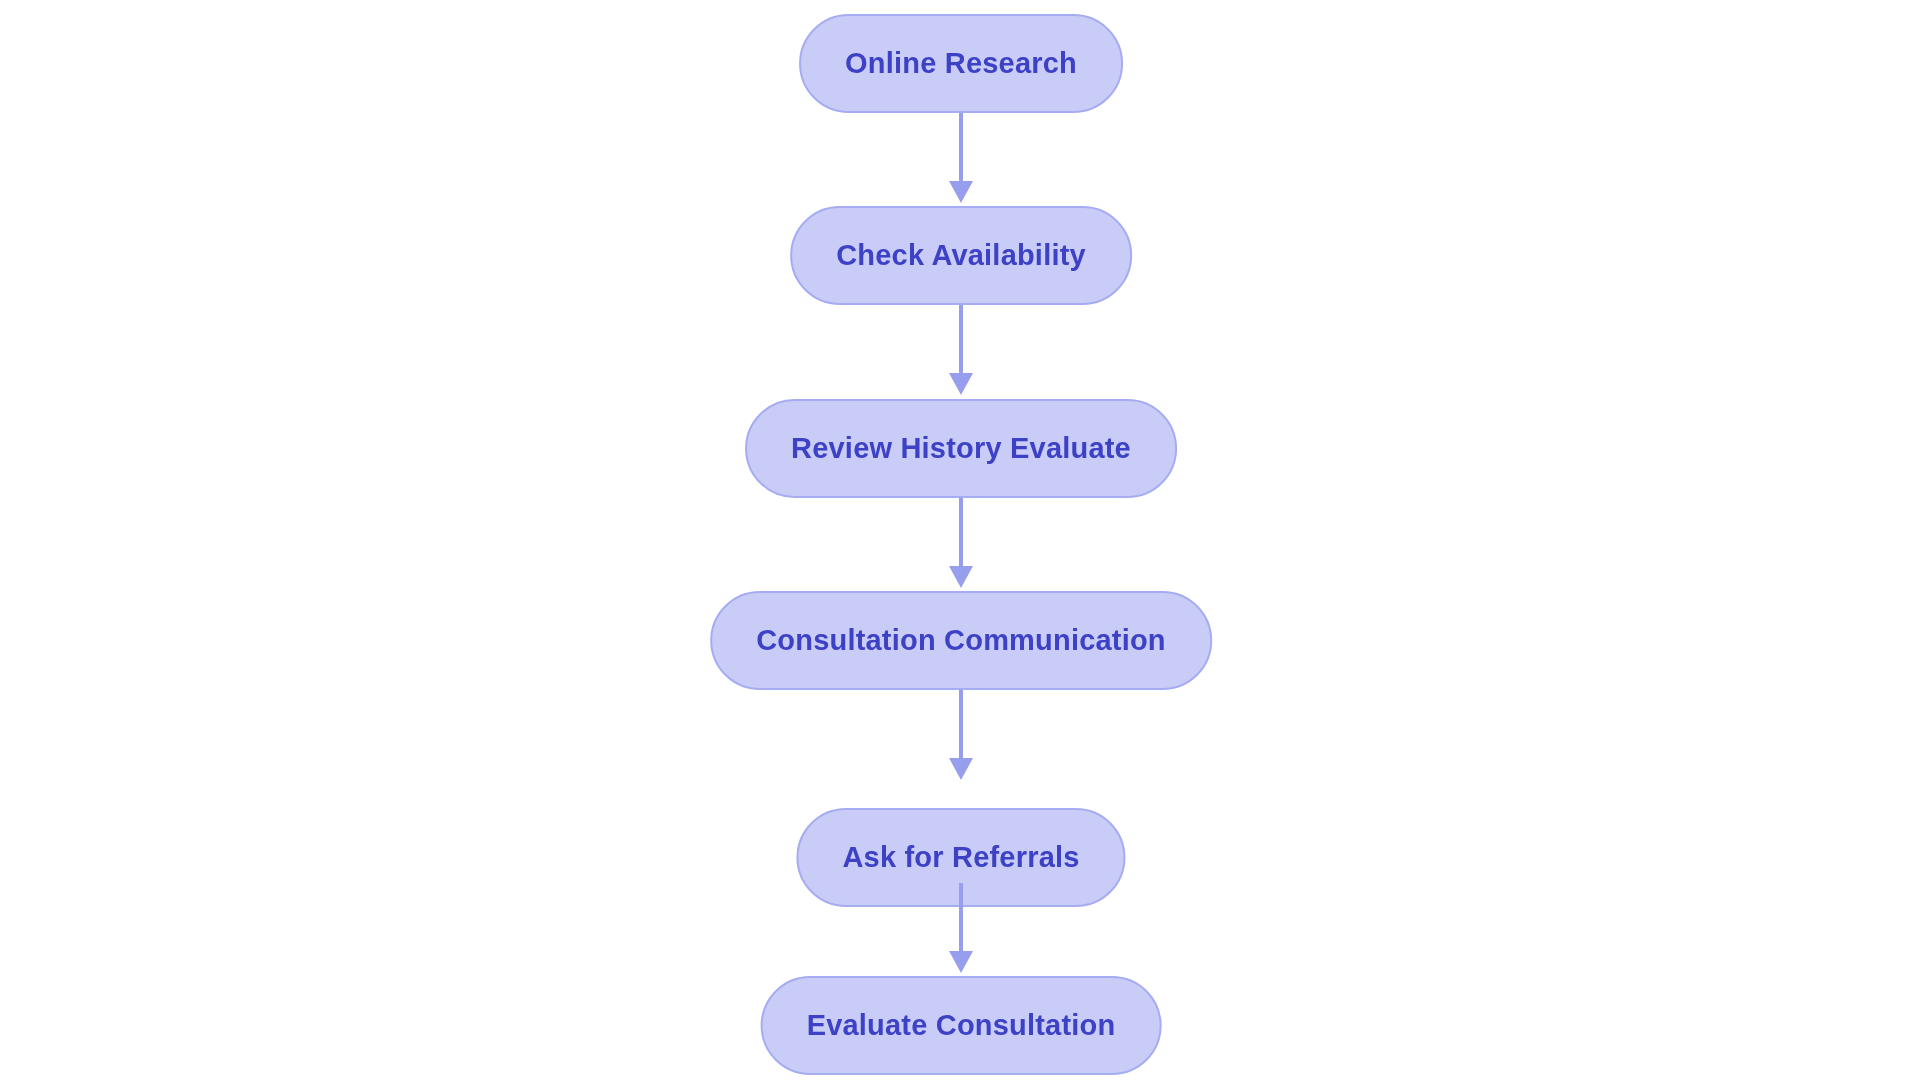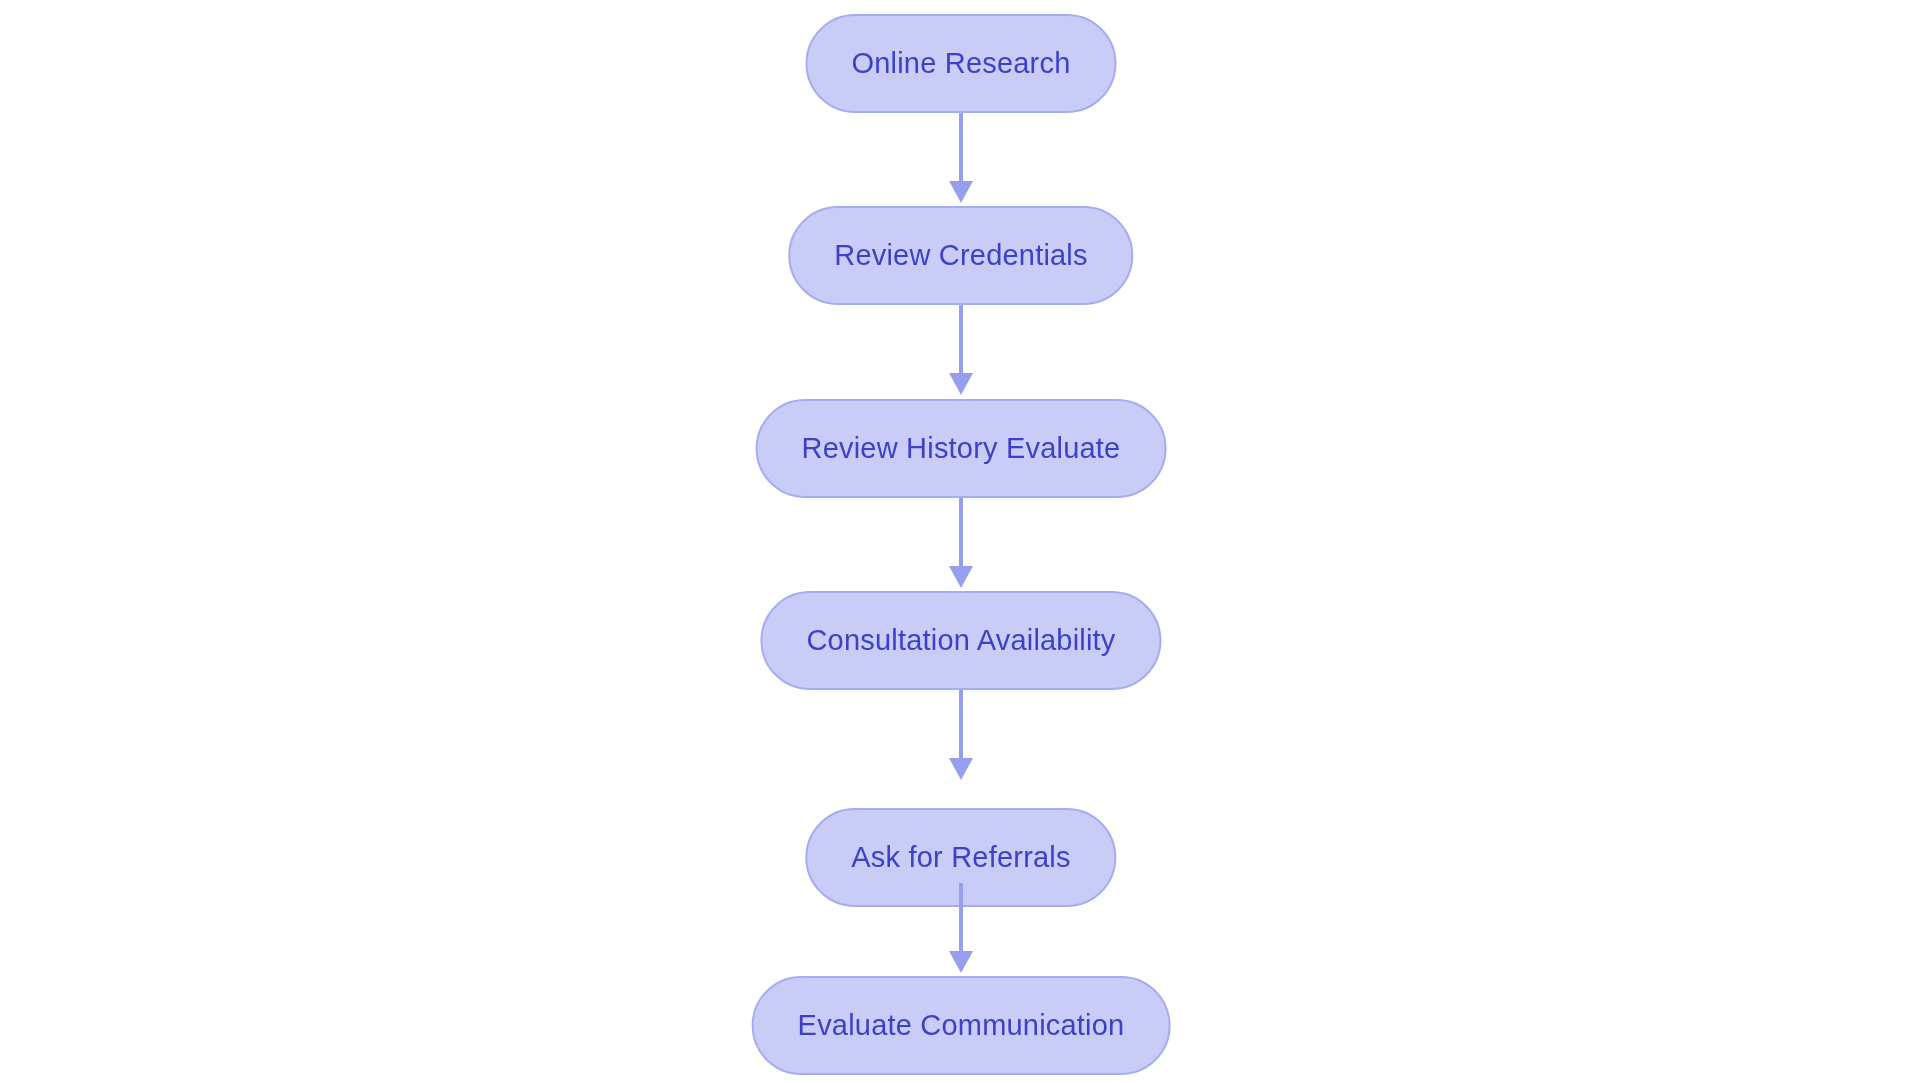--- a/index.html
+++ b/index.html
@@ -30,21 +30,21 @@
     border-radius: 50px;
     background: var(--node-fill);
     border: 2px solid var(--node-border);
     display: flex;
     align-items: center;
     justify-content: center;
     white-space: nowrap;
   }
   .flow-node .node-label {
     font-size: 29px;
-    font-weight: 400;
+    font-weight: 700;
     letter-spacing: 0.2px;
     color: var(--node-text);
   }
   .node-1 { top: 14px; }
   .node-2 { top: 206px; }
   .node-3 { top: 399px; }
   .node-4 { top: 591px; }
   .node-5 { top: 808px; }
   .node-6 { top: 976px; }
 
@@ -82,52 +82,52 @@
   <div class="flow-node node-1">
     <span class="node-label">Online Research</span>
   </div>
 
   <div class="flow-edge edge-1">
     <div class="arrow-stem"></div>
     <div class="arrow-head"></div>
   </div>
 
   <div class="flow-node node-2">
-    <span class="node-label">Review Credentials</span>
+    <span class="node-label">Check Availability</span>
   </div>
 
   <div class="flow-edge edge-2">
     <div class="arrow-stem"></div>
     <div class="arrow-head"></div>
   </div>
 
   <div class="flow-node node-3">
     <span class="node-label">Review History Evaluate</span>
   </div>
 
   <div class="flow-edge edge-3">
     <div class="arrow-stem"></div>
     <div class="arrow-head"></div>
   </div>
 
   <div class="flow-node node-4">
-    <span class="node-label">Consultation Availability</span>
+    <span class="node-label">Consultation Communication</span>
   </div>
 
   <div class="flow-edge edge-4">
     <div class="arrow-stem"></div>
     <div class="arrow-head"></div>
   </div>
 
   <div class="flow-node node-5">
     <span class="node-label">Ask for Referrals</span>
   </div>
 
   <div class="flow-edge edge-5">
     <div class="arrow-stem"></div>
     <div class="arrow-head"></div>
   </div>
 
   <div class="flow-node node-6">
-    <span class="node-label">Evaluate Communication</span>
+    <span class="node-label">Evaluate Consultation</span>
   </div>
 
 </div>
 
 </body></html>

